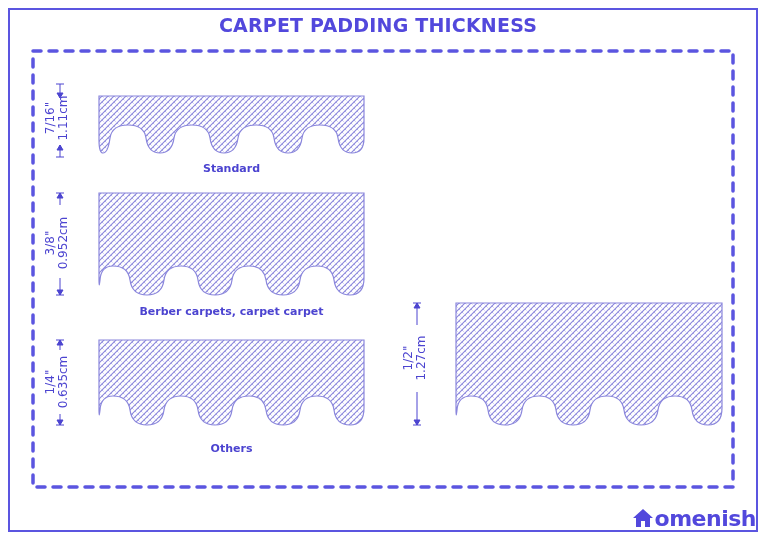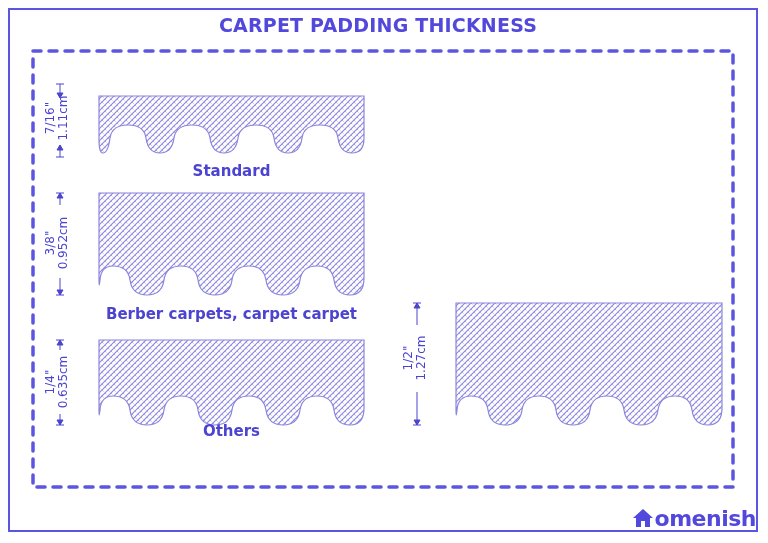--- a/index.html
+++ b/index.html
@@ -1,19 +1,19 @@
 <!DOCTYPE html>
 <html><head>
   <meta charset="utf-8">
   <style>
     html, body { margin: 0; padding: 0; background: #ffffff; }
     body { width: 768px; height: 543px; position: relative; overflow: hidden; font-family: "Liberation Sans", sans-serif; }
     .frame { position: absolute; left: 8px; top: 8px; width: 750px; height: 524px; border: 2px solid #5b55e0; box-sizing: border-box; }
     .title { position: absolute; left: 0; top: 14px; width: 756px; text-align: center; font-family: "DejaVu Sans", sans-serif; font-weight: bold; font-size: 19px; color: #5248dc; letter-spacing: 0.2px; }
-    .label { position: absolute; font-family: "DejaVu Sans", sans-serif; font-weight: bold; font-size: 15px; color: #4c44d0; text-align: center; }
+    .label { position: absolute; font-family: "DejaVu Sans", sans-serif; font-weight: bold; font-size: 11px; color: #4c44d0; text-align: center; }
     .dim { position: absolute; font-family: "DejaVu Sans", sans-serif; font-size: 12px; color: #4c44d0; transform: rotate(-90deg); transform-origin: center center; white-space: nowrap; text-align: center; line-height: 13px; }
     .logo { position: absolute; right: 12px; bottom: 12px; font-family: "DejaVu Sans", sans-serif; font-weight: bold; font-size: 22px; color: #5248dc; letter-spacing: -0.5px; display: flex; align-items: flex-end; margin-top: 8px; }
     svg.art { position: absolute; left: 0; top: 0; }
   </style>
 </head>
 <body>
 
 <div class="frame"></div>
 
 <div class="title">CARPET PADDING THICKNESS</div>
@@ -89,20 +89,20 @@
   <div>1/4"</div>
   <div>0.635cm</div>
 </div>
 <div class="dim" style="left:383px; top:343px; width:68px; height:30px;">
   <div>1/2"</div>
   <div>1.27cm</div>
 </div>
 
 <div class="label" style="left:99px; top:162px; width:265px;">Standard</div>
 <div class="label" style="left:99px; top:305px; width:265px;">Berber carpets, carpet carpet</div>
-<div class="label" style="left:99px; top:422px; width:265px;">Others</div>
+<div class="label" style="left:99px; top:442px; width:265px;">Others</div>
 
 <div class="logo">
   <svg width="22" height="20" viewBox="0 0 22 20" style="margin-right:1px; margin-bottom:3px;">
     <path d="M11,1 L21,10 L18,10 L18,19 L13,19 L13,13 L9,13 L9,19 L4,19 L4,10 L1,10 Z" fill="#5248dc"></path>
   </svg>
   <span>omenish</span>
 </div>
 
 </body></html>

